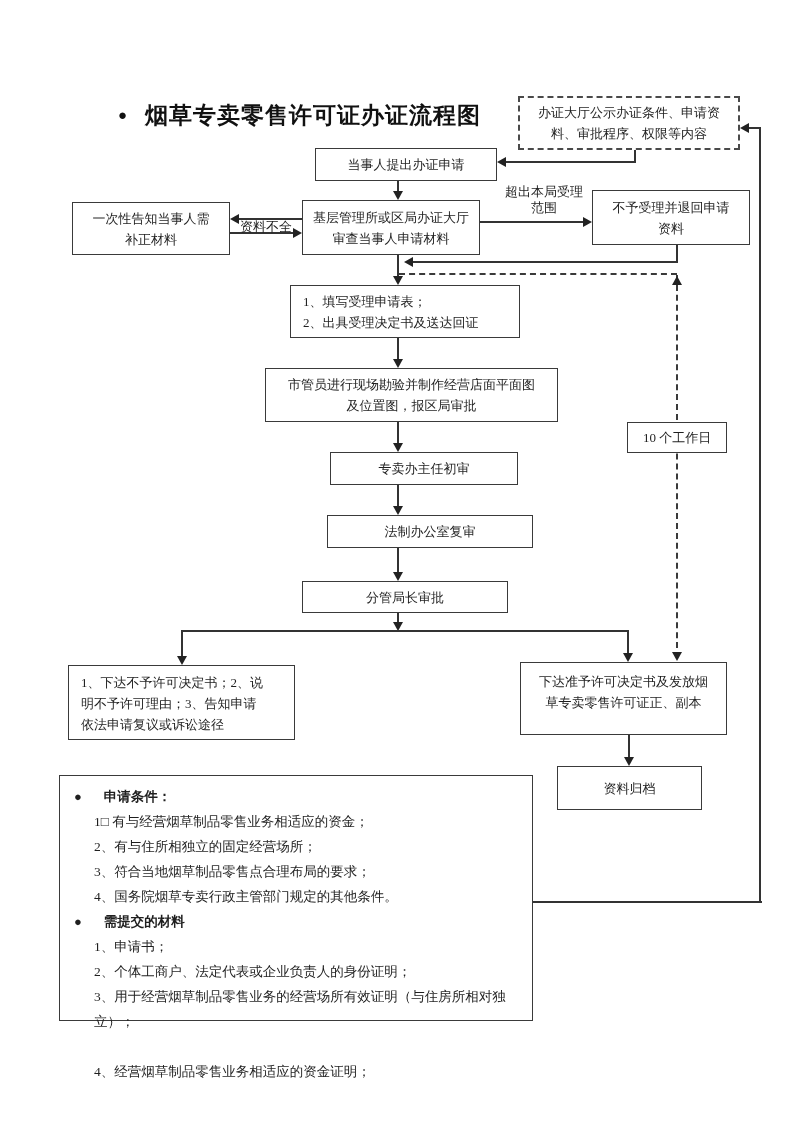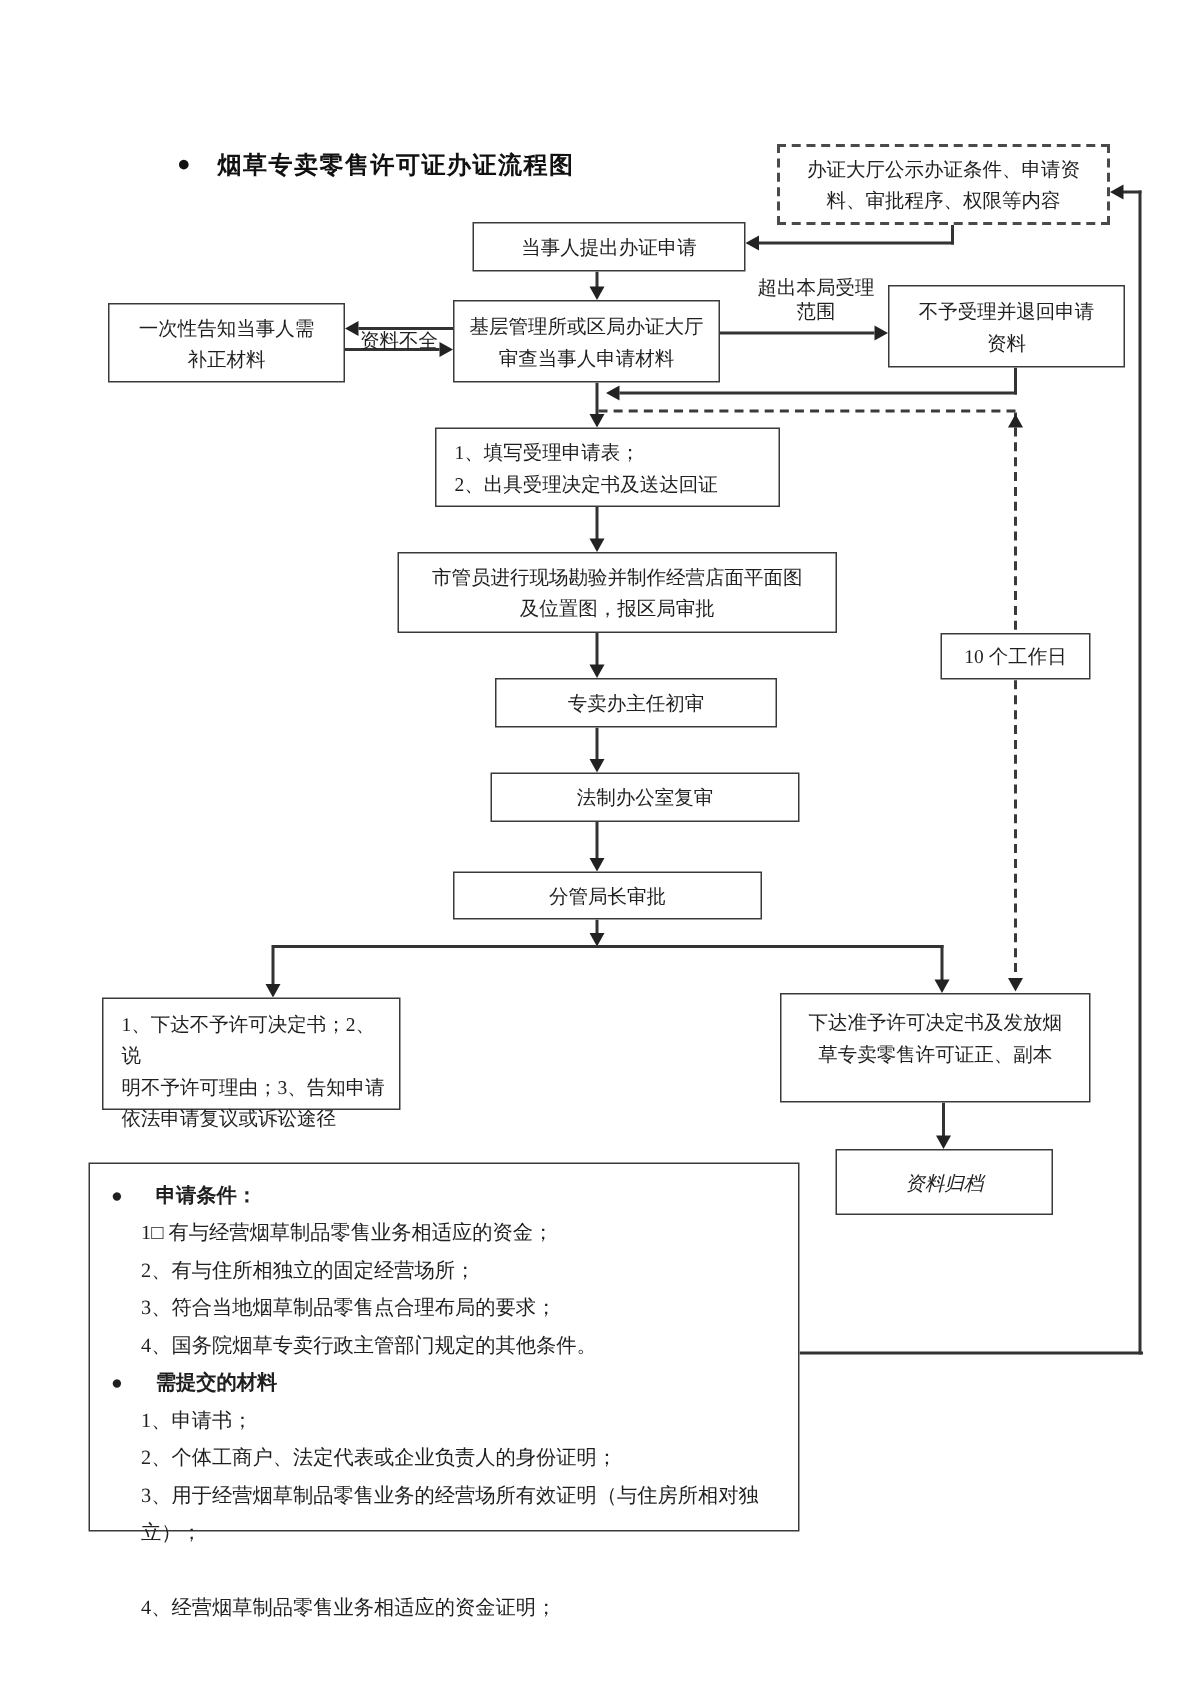--- a/index.html
+++ b/index.html
@@ -30,21 +30,21 @@
   
   .ah { position:absolute; width:0; height:0; }
   .ah.down  { border-left:5px solid transparent; border-right:5px solid transparent; border-top:9px solid #222; }
   .ah.up    { border-left:5px solid transparent; border-right:5px solid transparent; border-bottom:9px solid #222; }
   .ah.left  { border-top:5px solid transparent; border-bottom:5px solid transparent; border-right:9px solid #222; }
   .ah.right { border-top:5px solid transparent; border-bottom:5px solid transparent; border-left:9px solid #222; }
 
   
   .title-row { position:absolute; left:118px; top:100px; display:flex; align-items:center; }
   .title-bullet { font-size:15px; margin-right:18px; color:#111; }
-  .title-text { font-size:16px; font-weight:bold; color:#111; letter-spacing:1px; }
+  .title-text { font-size:23px; font-weight:bold; color:#111; letter-spacing:1px; }
 
   
   .infobox {
     position:absolute; left:59px; top:775px; width:474px; height:246px;
     border:1.5px solid #3a3a3a; background:#fff; padding:8px 14px 6px 14px;
     font-size:13.5px; line-height:25px; color:#1f1f1f;
   }
   .sec-h { display:flex; align-items:center; font-weight:bold; }
   .sec-h .blt { font-size:13px; margin-right:22px; }
   .sec-items { white-space:pre-line;margin-left:20px; }
@@ -135,28 +135,28 @@
 及位置图，报区局审批</div>
 
   <div class="box" style="left:627px; top:422px; width:100px; height:31px;">10 个工作日</div>
 
   <div class="box" style="left:302px; top:452px; width:188px; height:33px;margin-left:28px;">专卖办主任初审</div>
 
   <div class="box" style="left:302px; top:515px; width:206px; height:33px;margin-left:25px;">法制办公室复审</div>
 
   <div class="box" style="left:302px; top:581px; width:206px; height:32px;">分管局长审批</div>
 
-  <div class="box left-text top-text" style="left:68px; top:665px; width:199px; height:75px; padding-top:6px;">1、下达不予许可决定书；2、说
+  <div class="box left-text top-text" style="left:68px; top:665px; width:227px; height:75px; padding-top:6px;">1、下达不予许可决定书；2、说
 明不予许可理由；3、告知申请
 依法申请复议或诉讼途径</div>
 
   <div class="box top-text" style="left:520px; top:662px; width:207px; height:73px;">下达准予许可决定书及发放烟
 草专卖零售许可证正、副本</div>
 
-  <div class="box" style="left:557px; top:766px; width:145px; height:44px;font-style:italic;">资料归档</div>
+  <div class="box" style="left:557px; top:766px; width:145px; height:44px;">资料归档</div>
 
   <div class="lbl" style="left:232px; top:198px; width:68px;margin-top:21px;">资料不全</div>
 
   <div class="lbl" style="left:494px; top:184px; width:100px;">超出本局受理
 范围</div>
 
   <div class="infobox">
     <div class="sec">
       <div class="sec-h">
         <span class="blt">●</span>

